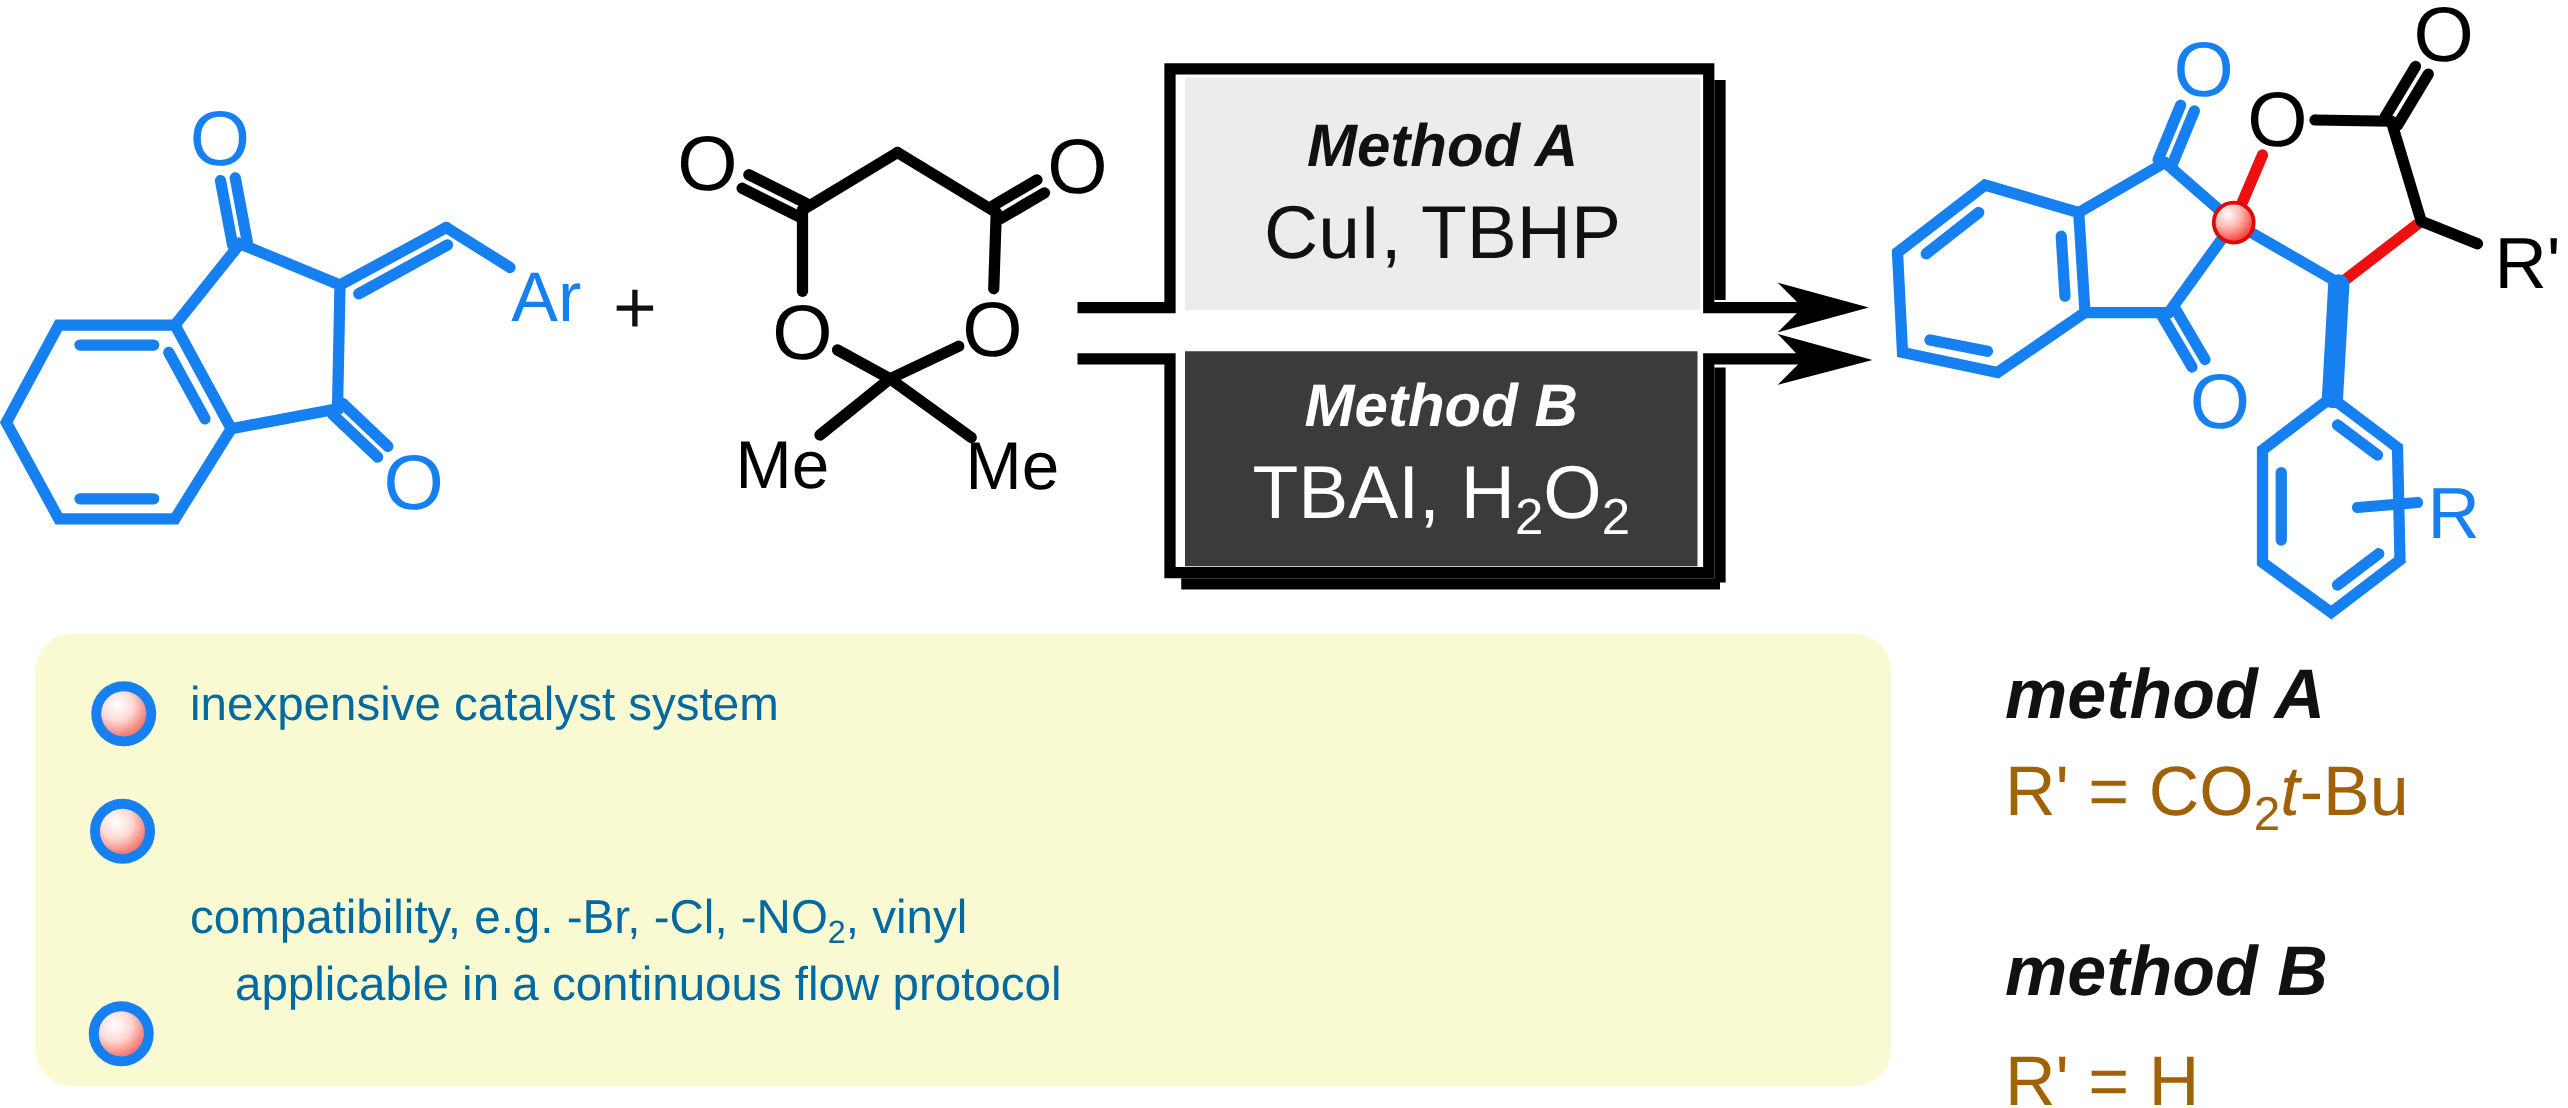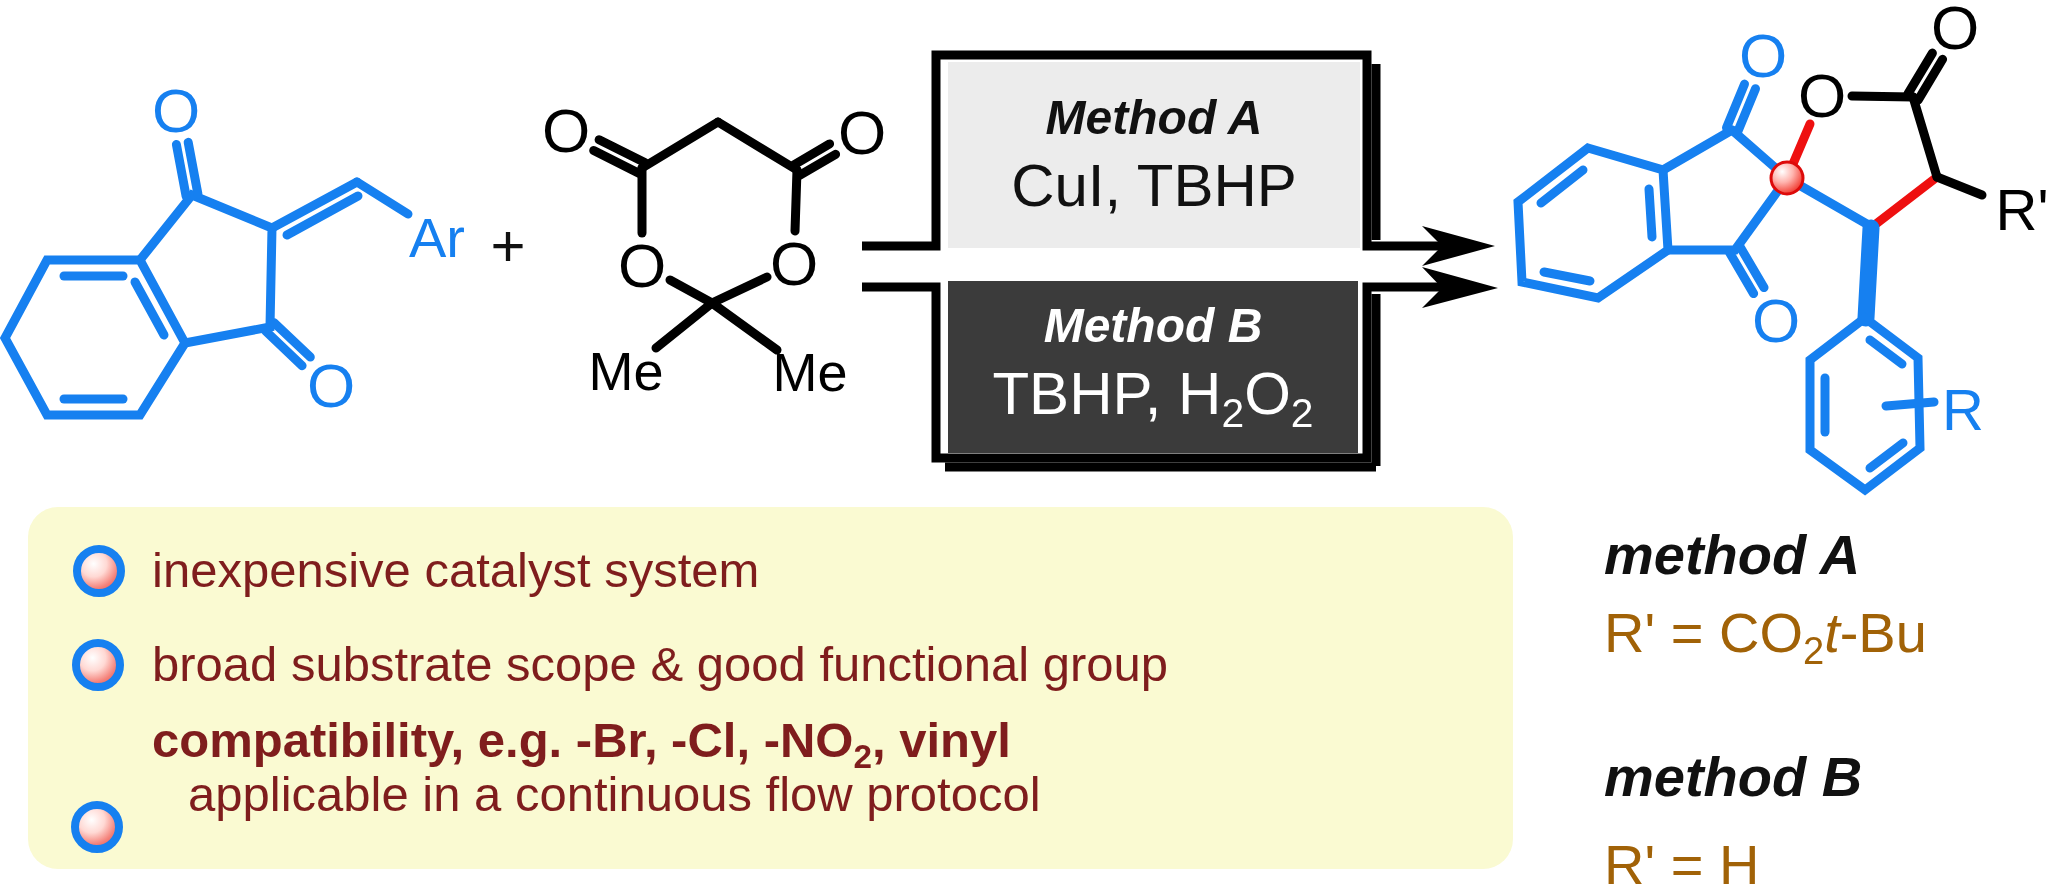--- a/index.html
+++ b/index.html
@@ -10,21 +10,21 @@
   .abs { position:absolute; }
   svg text { font-family:"Liberation Sans","DejaVu Sans",sans-serif; }
 
   
   .panel { left:28px; top:507px; width:1485px; height:362px; background:#FAFAD2; border-radius:30px; }
   .bullet {
     width:36px; height:36px; border-radius:50%;
     border:8px solid #1680F0;
     background:radial-gradient(circle at 35% 30%, #ffffff 0%, #ffd9d4 38%, #f48078 72%, #e25048 100%);
   }
-  .b-text { font-size:49px; color:#7f1d1d; white-space:nowrap; line-height:1.1; }
+  .b-text { font-size:38px; color:#0369a1; white-space:nowrap; line-height:1.1; }
   sub { font-size:68%; }
 
   
   .cond-a, .cond-b {
     display:flex; flex-direction:column; justify-content:center; align-items:center;
     text-align:center;
   }
   .cond-a { left:948px; top:62px;  width:412px; height:186px; color:#111111; }
   .cond-b { left:948px; top:281px; width:410px; height:172px; color:#ffffff; }
   .cond-title { font-size:48px; font-weight:bold; font-style:italic; line-height:1.25; white-space:nowrap; }
@@ -182,30 +182,29 @@
       <text x="1963" y="430" font-size="58" fill="#1680F0">R</text>
     </g>
   </svg>
 
   <div class="abs cond-a">
     <div class="cond-title">Method A</div>
     <div class="cond-reagents">CuI, TBHP</div>
   </div>
   <div class="abs cond-b">
     <div class="cond-title">Method B</div>
-    <div class="cond-reagents"><span>TBHP, H</span><sub>2</sub><span>O</span><sub>2</sub></div>
+    <div class="cond-reagents"><span>TBAI, H</span><sub>2</sub><span>O</span><sub>2</sub></div>
   </div>
 
   <div class="abs bullet" style="left:73px; top:545px;"></div>
   <div class="abs bullet" style="left:72px; top:639px;"></div>
   <div class="abs bullet" style="left:71px; top:801px;"></div>
 
   <div class="abs b-text" style="left:152px; top:544px;">inexpensive catalyst system</div>
-  <div class="abs b-text" style="left:152px; top:638px;">broad substrate scope &amp; good functional group</div>
-  <div class="abs b-text" style="left:152px; top:714px;font-weight:bold;"><span>compatibility, e.g. -Br, -Cl, -NO</span><sub>2</sub><span>, vinyl</span></div>
+  <div class="abs b-text" style="left:152px; top:714px;"><span>compatibility, e.g. -Br, -Cl, -NO</span><sub>2</sub><span>, vinyl</span></div>
   <div class="abs b-text" style="left:152px; top:768px;margin-left:36px;">applicable in a continuous flow protocol</div>
 
   <div class="abs legend-title" style="left:1604px; top:522px;">method A</div>
   <div class="abs legend-value" style="left:1604px; top:600px;"><span>R' = CO</span><sub>2</sub><span class="it">t</span><span>-Bu</span></div>
   <div class="abs legend-title" style="left:1604px; top:744px;">method B</div>
   <div class="abs legend-value" style="left:1604px; top:784px;margin-top:48px;">R' = H</div>
 
 </div>
 
 </body></html>

